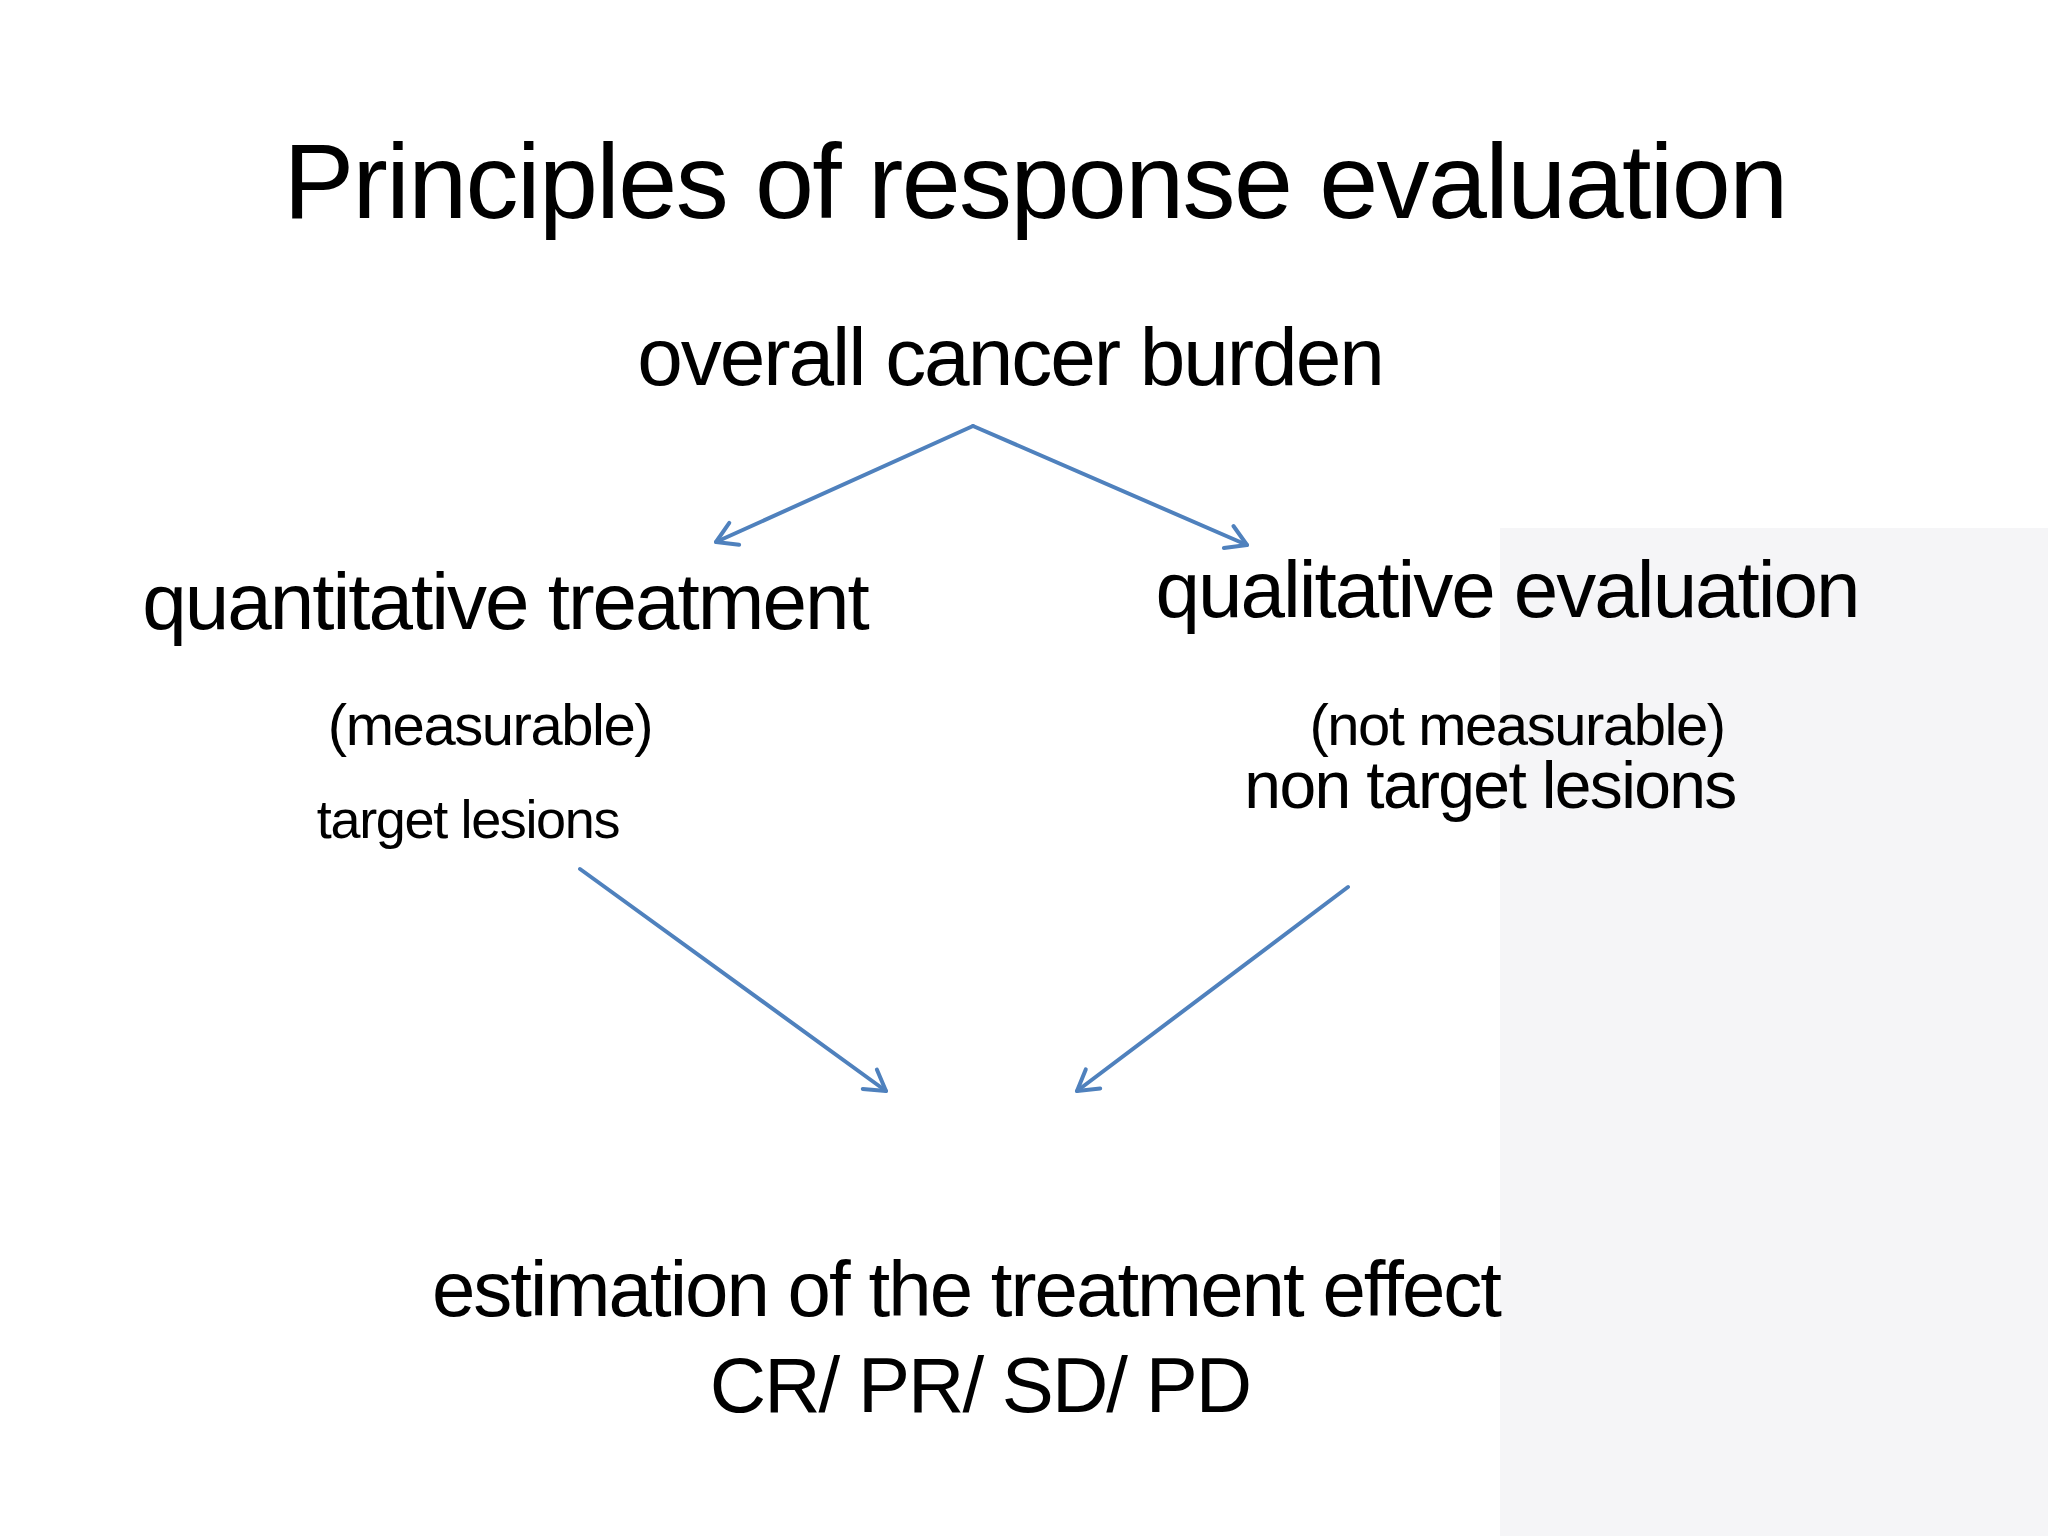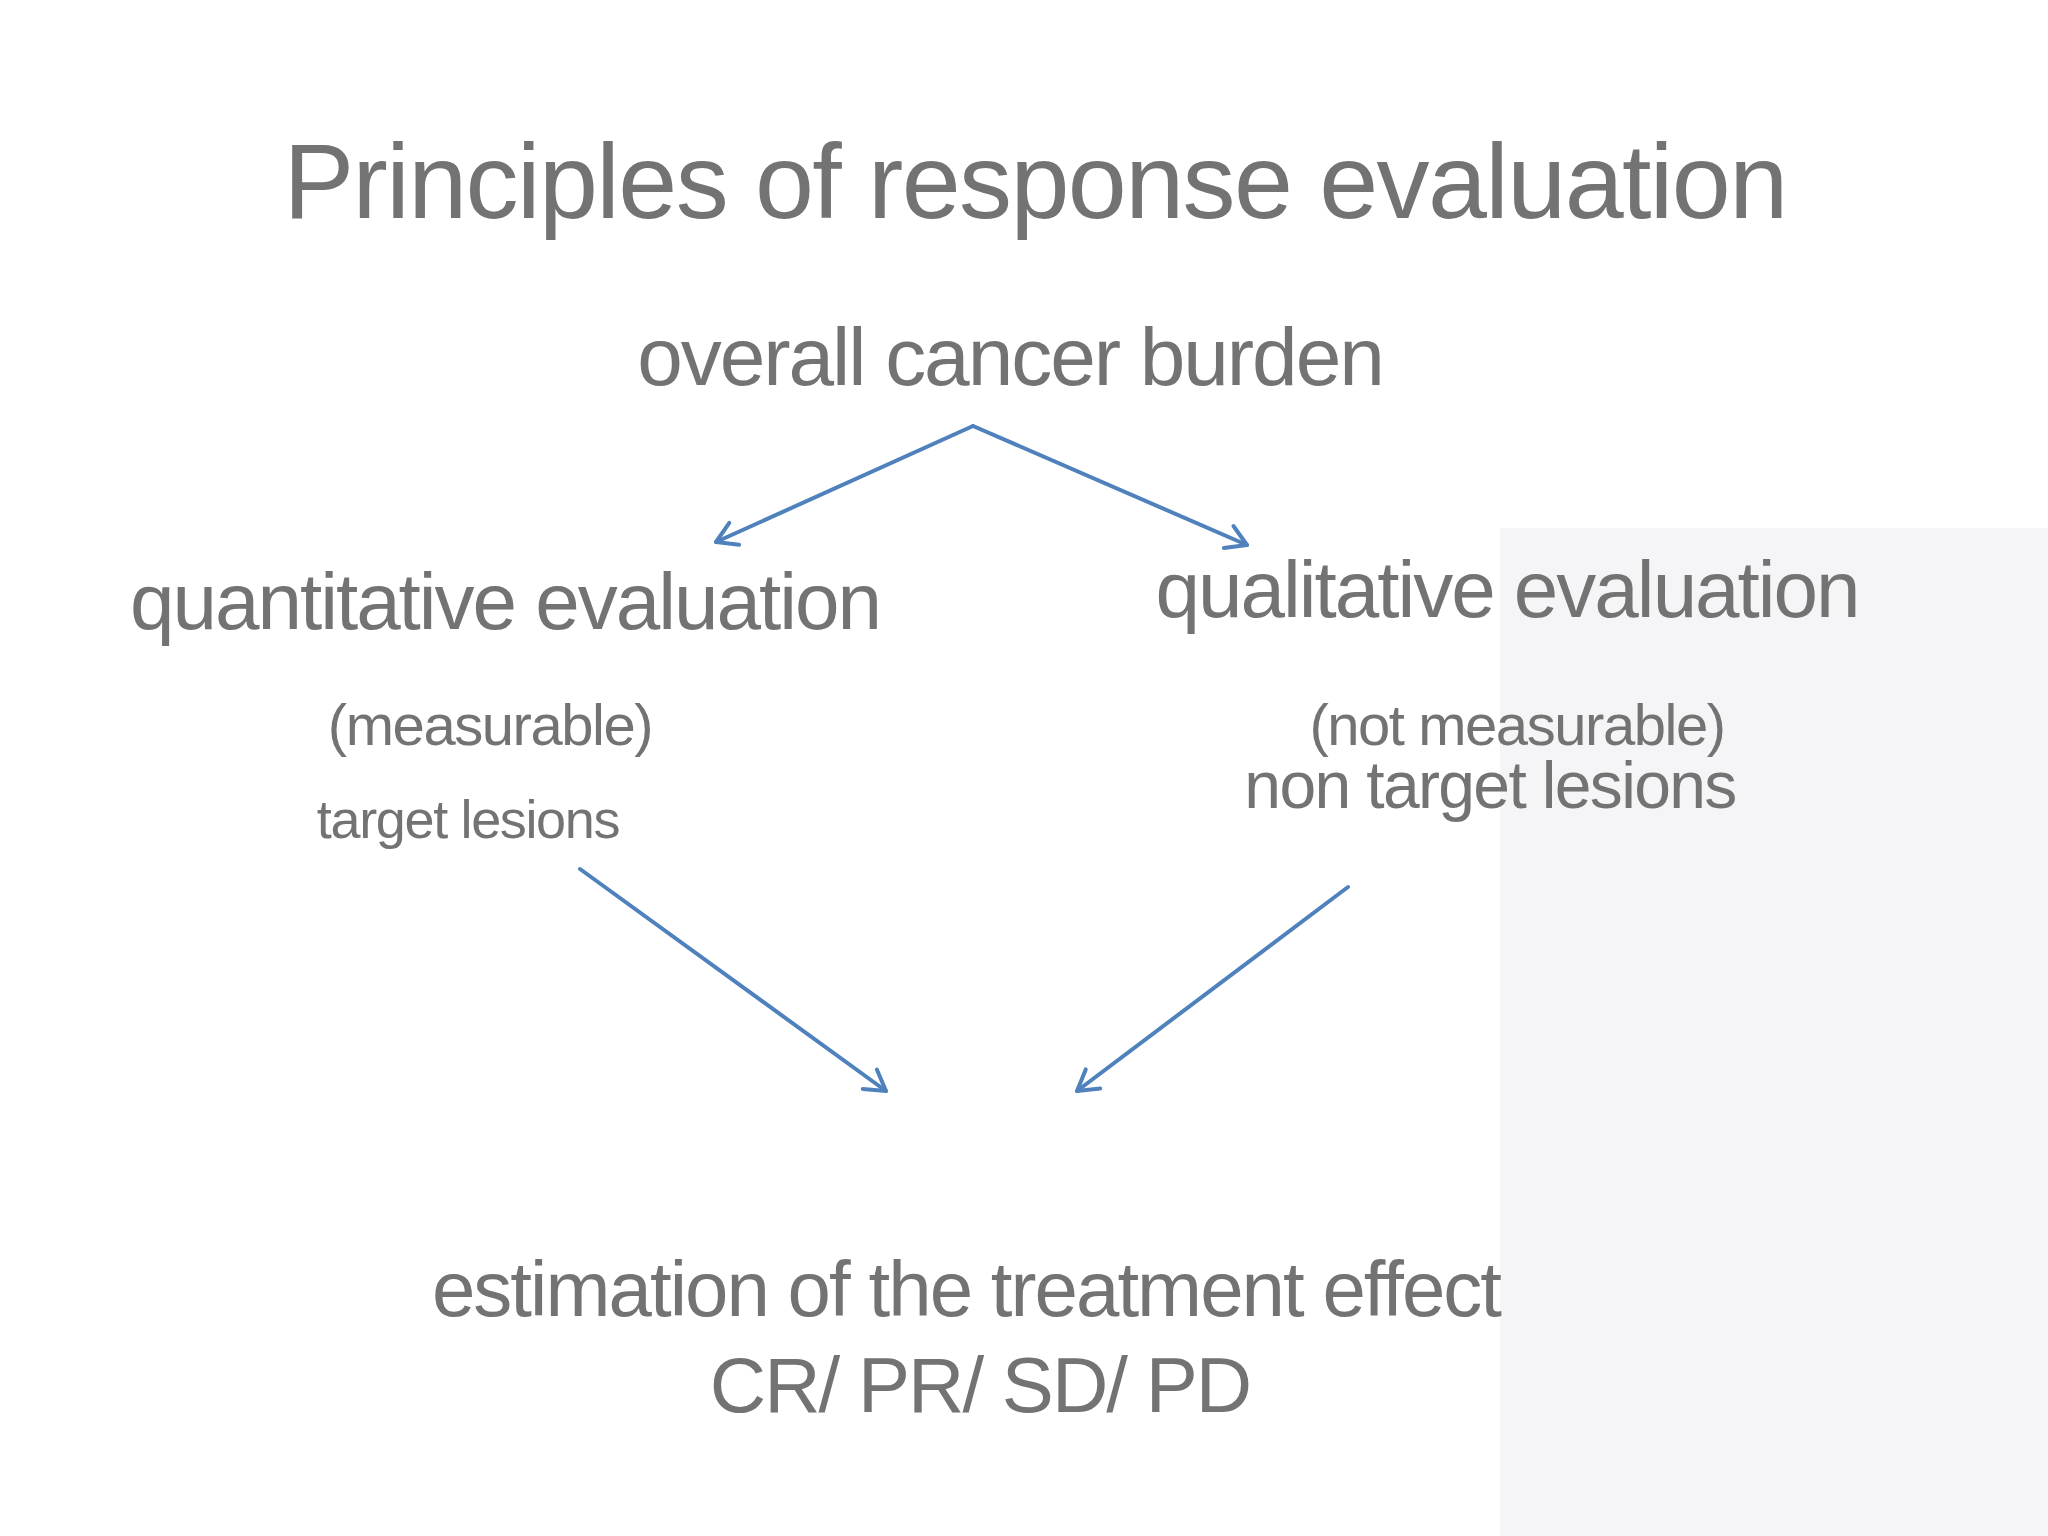--- a/index.html
+++ b/index.html
@@ -7,21 +7,21 @@
     padding: 0;
     background: #ffffff;
   }
   .slide {
     position: relative;
     width: 2048px;
     height: 1536px;
     background: #ffffff;
     overflow: hidden;
     font-family: "Liberation Sans", sans-serif;
-    color: #737373;
+    color: #000000;
   }
   .shade {
     position: absolute;
     left: 1500px;
     top: 528px;
     width: 548px;
     height: 1008px;
     background: #f5f5f7;
   }
   .txt {
@@ -74,21 +74,21 @@
     <line x1="973" y1="426" x2="716" y2="542" stroke-width="4" stroke-linecap="round" marker-end="url(#open-arrowhead)" stroke="#4f81bd"></line>
     <line x1="973" y1="426" x2="1247" y2="545" stroke-width="4" stroke-linecap="round" marker-end="url(#open-arrowhead)" stroke="#4f81bd"></line>
     <line x1="580" y1="869" x2="886" y2="1091" stroke-width="4" stroke-linecap="round" marker-end="url(#open-arrowhead)" stroke="#4f81bd"></line>
     <line x1="1348" y1="887" x2="1077" y2="1091" stroke-width="4" stroke-linecap="round" marker-end="url(#open-arrowhead)" stroke="#4f81bd"></line>
   </svg>
 
   <h1 class="txt title">Principles of response evaluation</h1>
 
   <div class="txt root-label">overall cancer burden</div>
 
-  <div class="txt heading-left">quantitative evaluation</div>
+  <div class="txt heading-left">quantitative treatment</div>
   <div class="txt heading-right">qualitative evaluation</div>
 
   <div class="txt qualifier-left">(measurable)</div>
   <div class="txt qualifier-right">(not measurable)</div>
 
   <div class="txt lesion-left">target lesions</div>
   <div class="txt lesion-right">non target lesions</div>
 
   <div class="txt estimation">estimation of the treatment effect</div>
   <div class="txt categories">CR/ PR/ SD/ PD</div>

